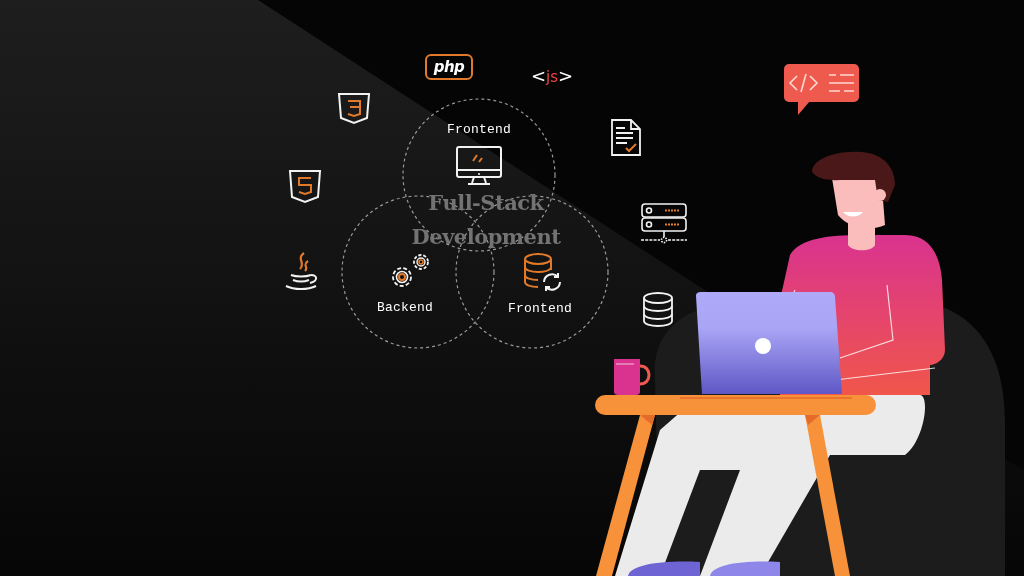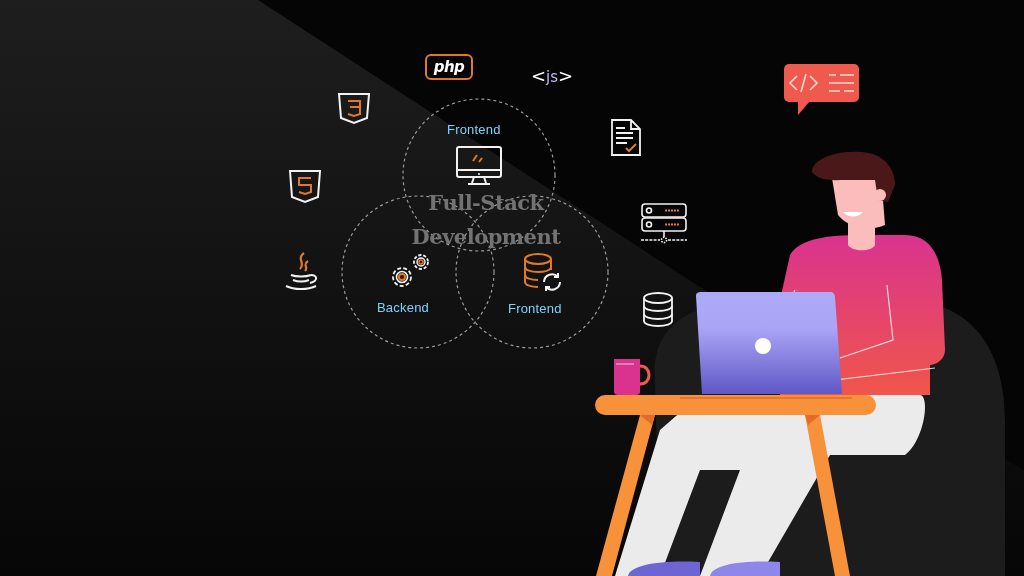--- a/index.html
+++ b/index.html
@@ -1,25 +1,25 @@
 <!DOCTYPE html>
 <html><head>
 <meta charset="utf-8">
 <style>
   html, body { margin: 0; padding: 0; }
   body { width: 1024px; height: 576px; overflow: hidden; background: #050505; position: relative; font-family: "DejaVu Sans", sans-serif; }
   .bg { position: absolute; inset: 0; width: 1024px; height: 576px; }
   .abs { position: absolute; }
   .icon svg { display: block; }
-  .label { position: absolute; color: #7dd3fc; font-family: Liberation Sans, sans-serif; font-size: 13px; letter-spacing: 0.2px; white-space: nowrap; }
+  .label { position: absolute; color: #ffffff; font-family: Liberation Mono, monospace; font-size: 13px; letter-spacing: 0.2px; white-space: nowrap; }
   .title { position: absolute; left: 386px; top: 186px; width: 200px; text-align: center; color: #737373; font-family: "DejaVu Serif", serif; font-weight: bold; font-size: 21px; line-height: 34px; letter-spacing: -0.5px; }
   .title span { display: block; }
   .php { position: absolute; left: 425px; top: 54px; width: 48px; height: 26px; border: 2px solid #e07a2a; border-radius: 6px; box-sizing: border-box; color: #fff; font-family: "DejaVu Sans", sans-serif; font-weight: bold; font-style: italic; font-size: 15px; line-height: 22px; text-align: center; letter-spacing: -0.5px; }
   .js { position: absolute; left: 531px; top: 63px; color: #fff; font-family: "DejaVu Sans", sans-serif; font-size: 18px; line-height: 26px; }
-  .js .j { color: #c4b5fd; font-size: 15px; }
+  .js .j { color: #ef4444; font-size: 15px; }
 </style>
 </head>
 <body>
 
 <svg class="bg" viewBox="0 0 1024 576" xmlns="http://www.w3.org/2000/svg">
   <defs>
     <linearGradient id="leftPanel" x1="0" y1="0" x2="0" y2="1">
       <stop offset="0" stop-color="#1e1e1e"></stop>
       <stop offset="1" stop-color="#060606"></stop>
     </linearGradient>

